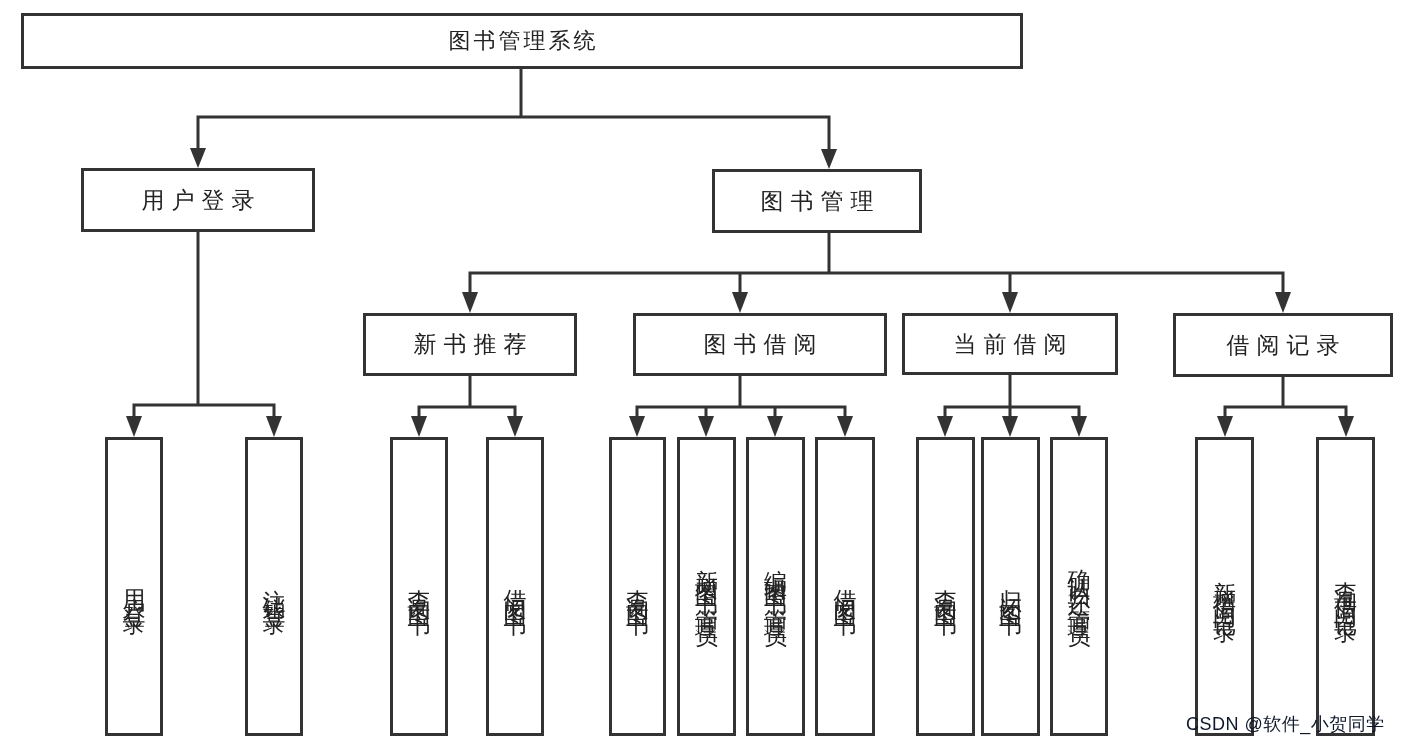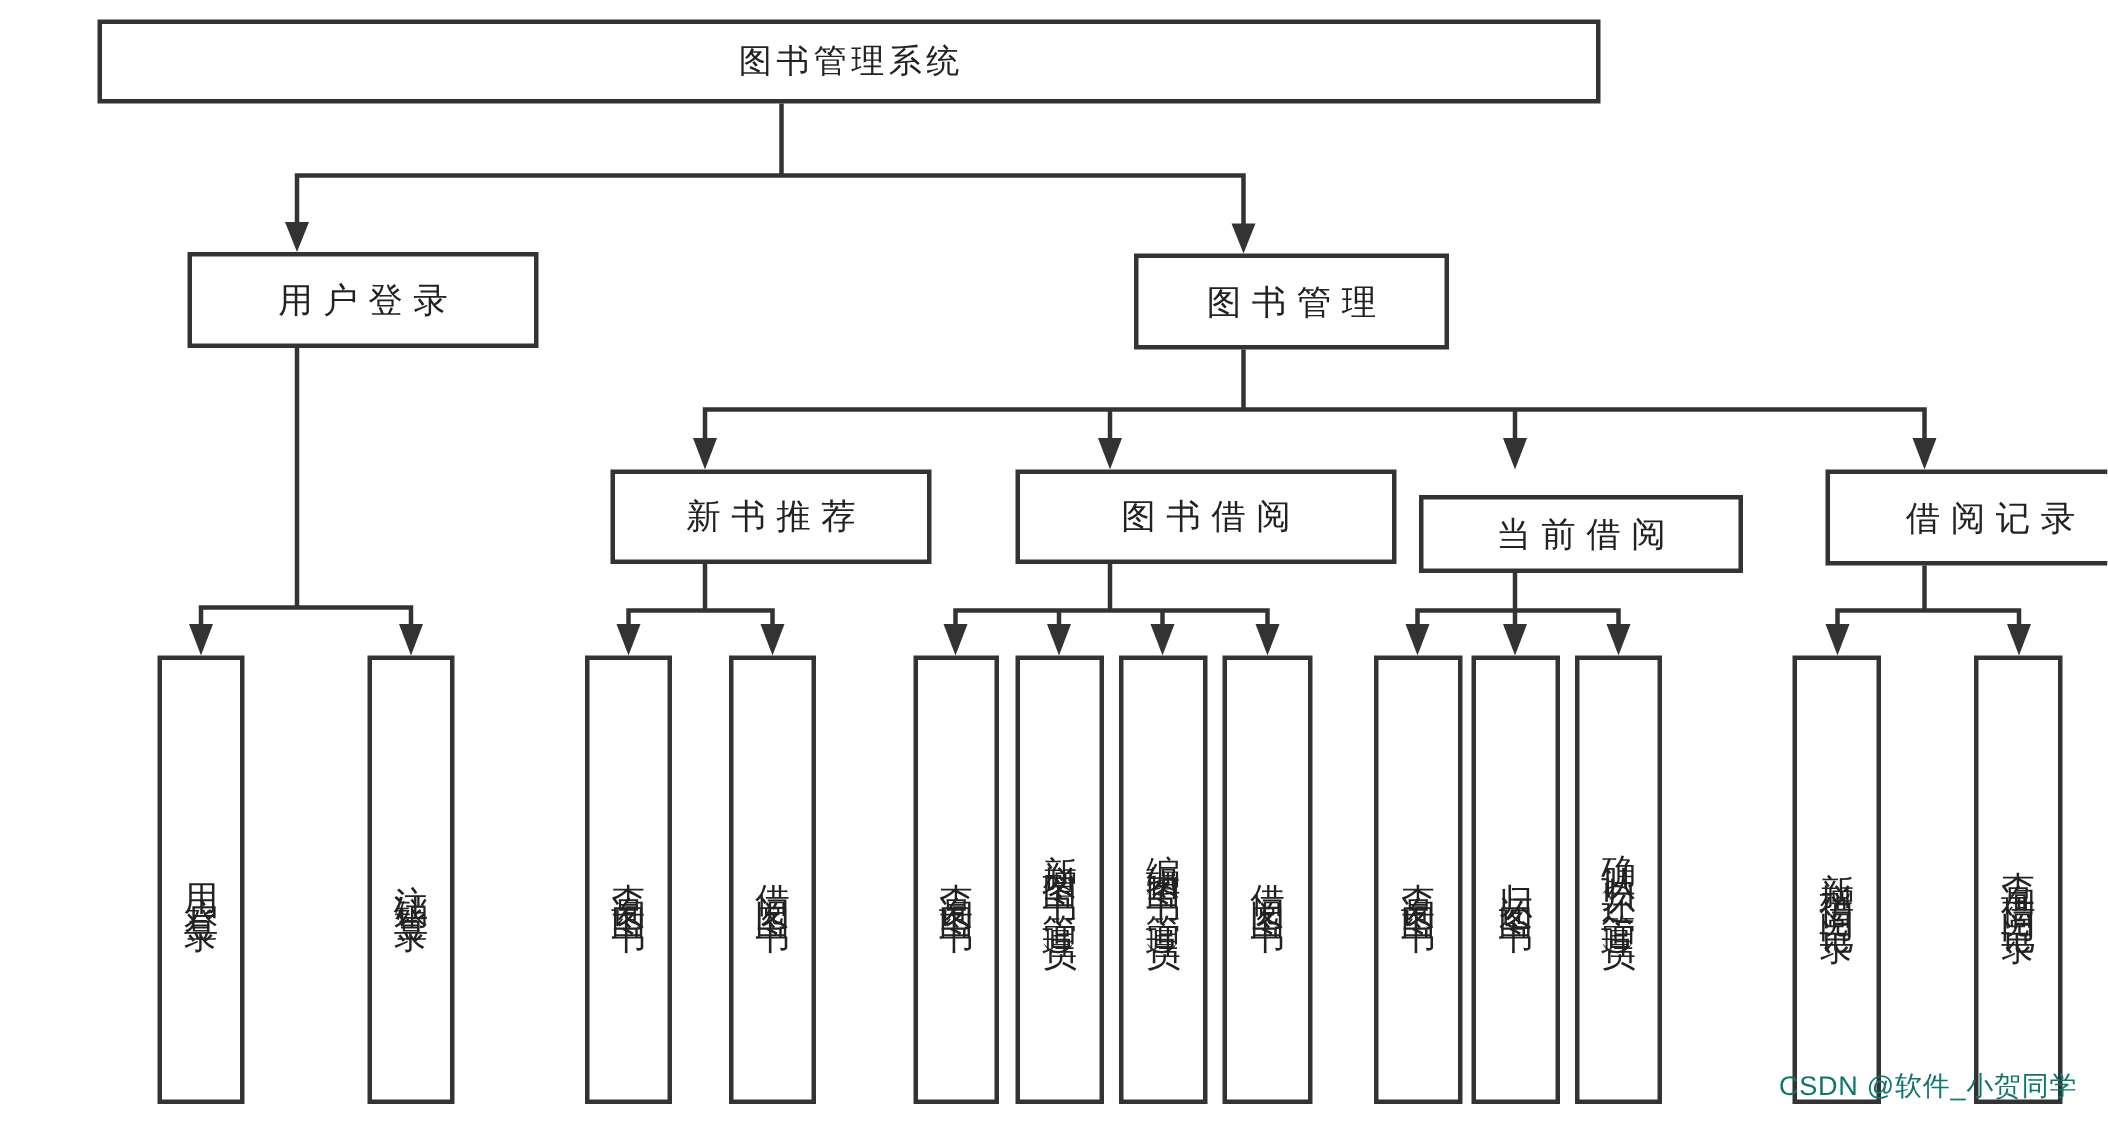--- a/index.html
+++ b/index.html
@@ -11,37 +11,36 @@
     overflow:hidden;
   }
   svg.connectors{position:absolute;left:0;top:0;z-index:0;}
   .node{
     position:absolute;box-sizing:border-box;
     border:3px solid #333333;background:#ffffff;
     display:flex;align-items:center;justify-content:center;
     z-index:1;color:#222222;
     font-size:23px;letter-spacing:7px;text-indent:7px;
     white-space:nowrap;
-    margin-left:44px;
   }
   .node.root{font-size:22px;letter-spacing:3px;text-indent:3px;}
   .leaf{
     position:absolute;box-sizing:border-box;
     border:3px solid #333333;background:#ffffff;
     display:flex;align-items:center;justify-content:center;
     top:437px;height:299px;z-index:1;
   }
   .vtext{
     writing-mode:vertical-rl;text-orientation:mixed;
     font-size:23px;line-height:1;letter-spacing:8px;
     color:#222222;
   }
   .watermark{
     position:absolute;left:1186px;top:712px;z-index:3;
-    color:#0f766e;font-size:18px;letter-spacing:0.5px;
+    color:#0f172a;font-size:18px;letter-spacing:0.5px;
     white-space:nowrap;
   }
 </style>
 </head>
 <body>
 
 <div class="canvas">
 
   <svg class="connectors" width="1405" height="747" viewBox="0 0 1405 747" fill="none" stroke="#333333" stroke-width="3">
 
@@ -114,21 +113,21 @@
   <div class="node" style="left:712px;top:169px;width:210px;height:64px">
     <span>图书管理</span>
   </div>
 
   <div class="node" style="left:363px;top:313px;width:214px;height:63px">
     <span>新书推荐</span>
   </div>
   <div class="node" style="left:633px;top:313px;width:254px;height:63px">
     <span>图书借阅</span>
   </div>
-  <div class="node" style="left:902px;top:330px;width:216px;height:52px">
+  <div class="node" style="left:902px;top:313px;width:216px;height:62px">
     <span>当前借阅</span>
   </div>
   <div class="node" style="left:1173px;top:313px;width:220px;height:64px">
     <span>借阅记录</span>
   </div>
 
   <div class="leaf" style="left:105px;width:58px">
     <span class="vtext">用户登录</span>
   </div>
   <div class="leaf" style="left:245px;width:58px">

